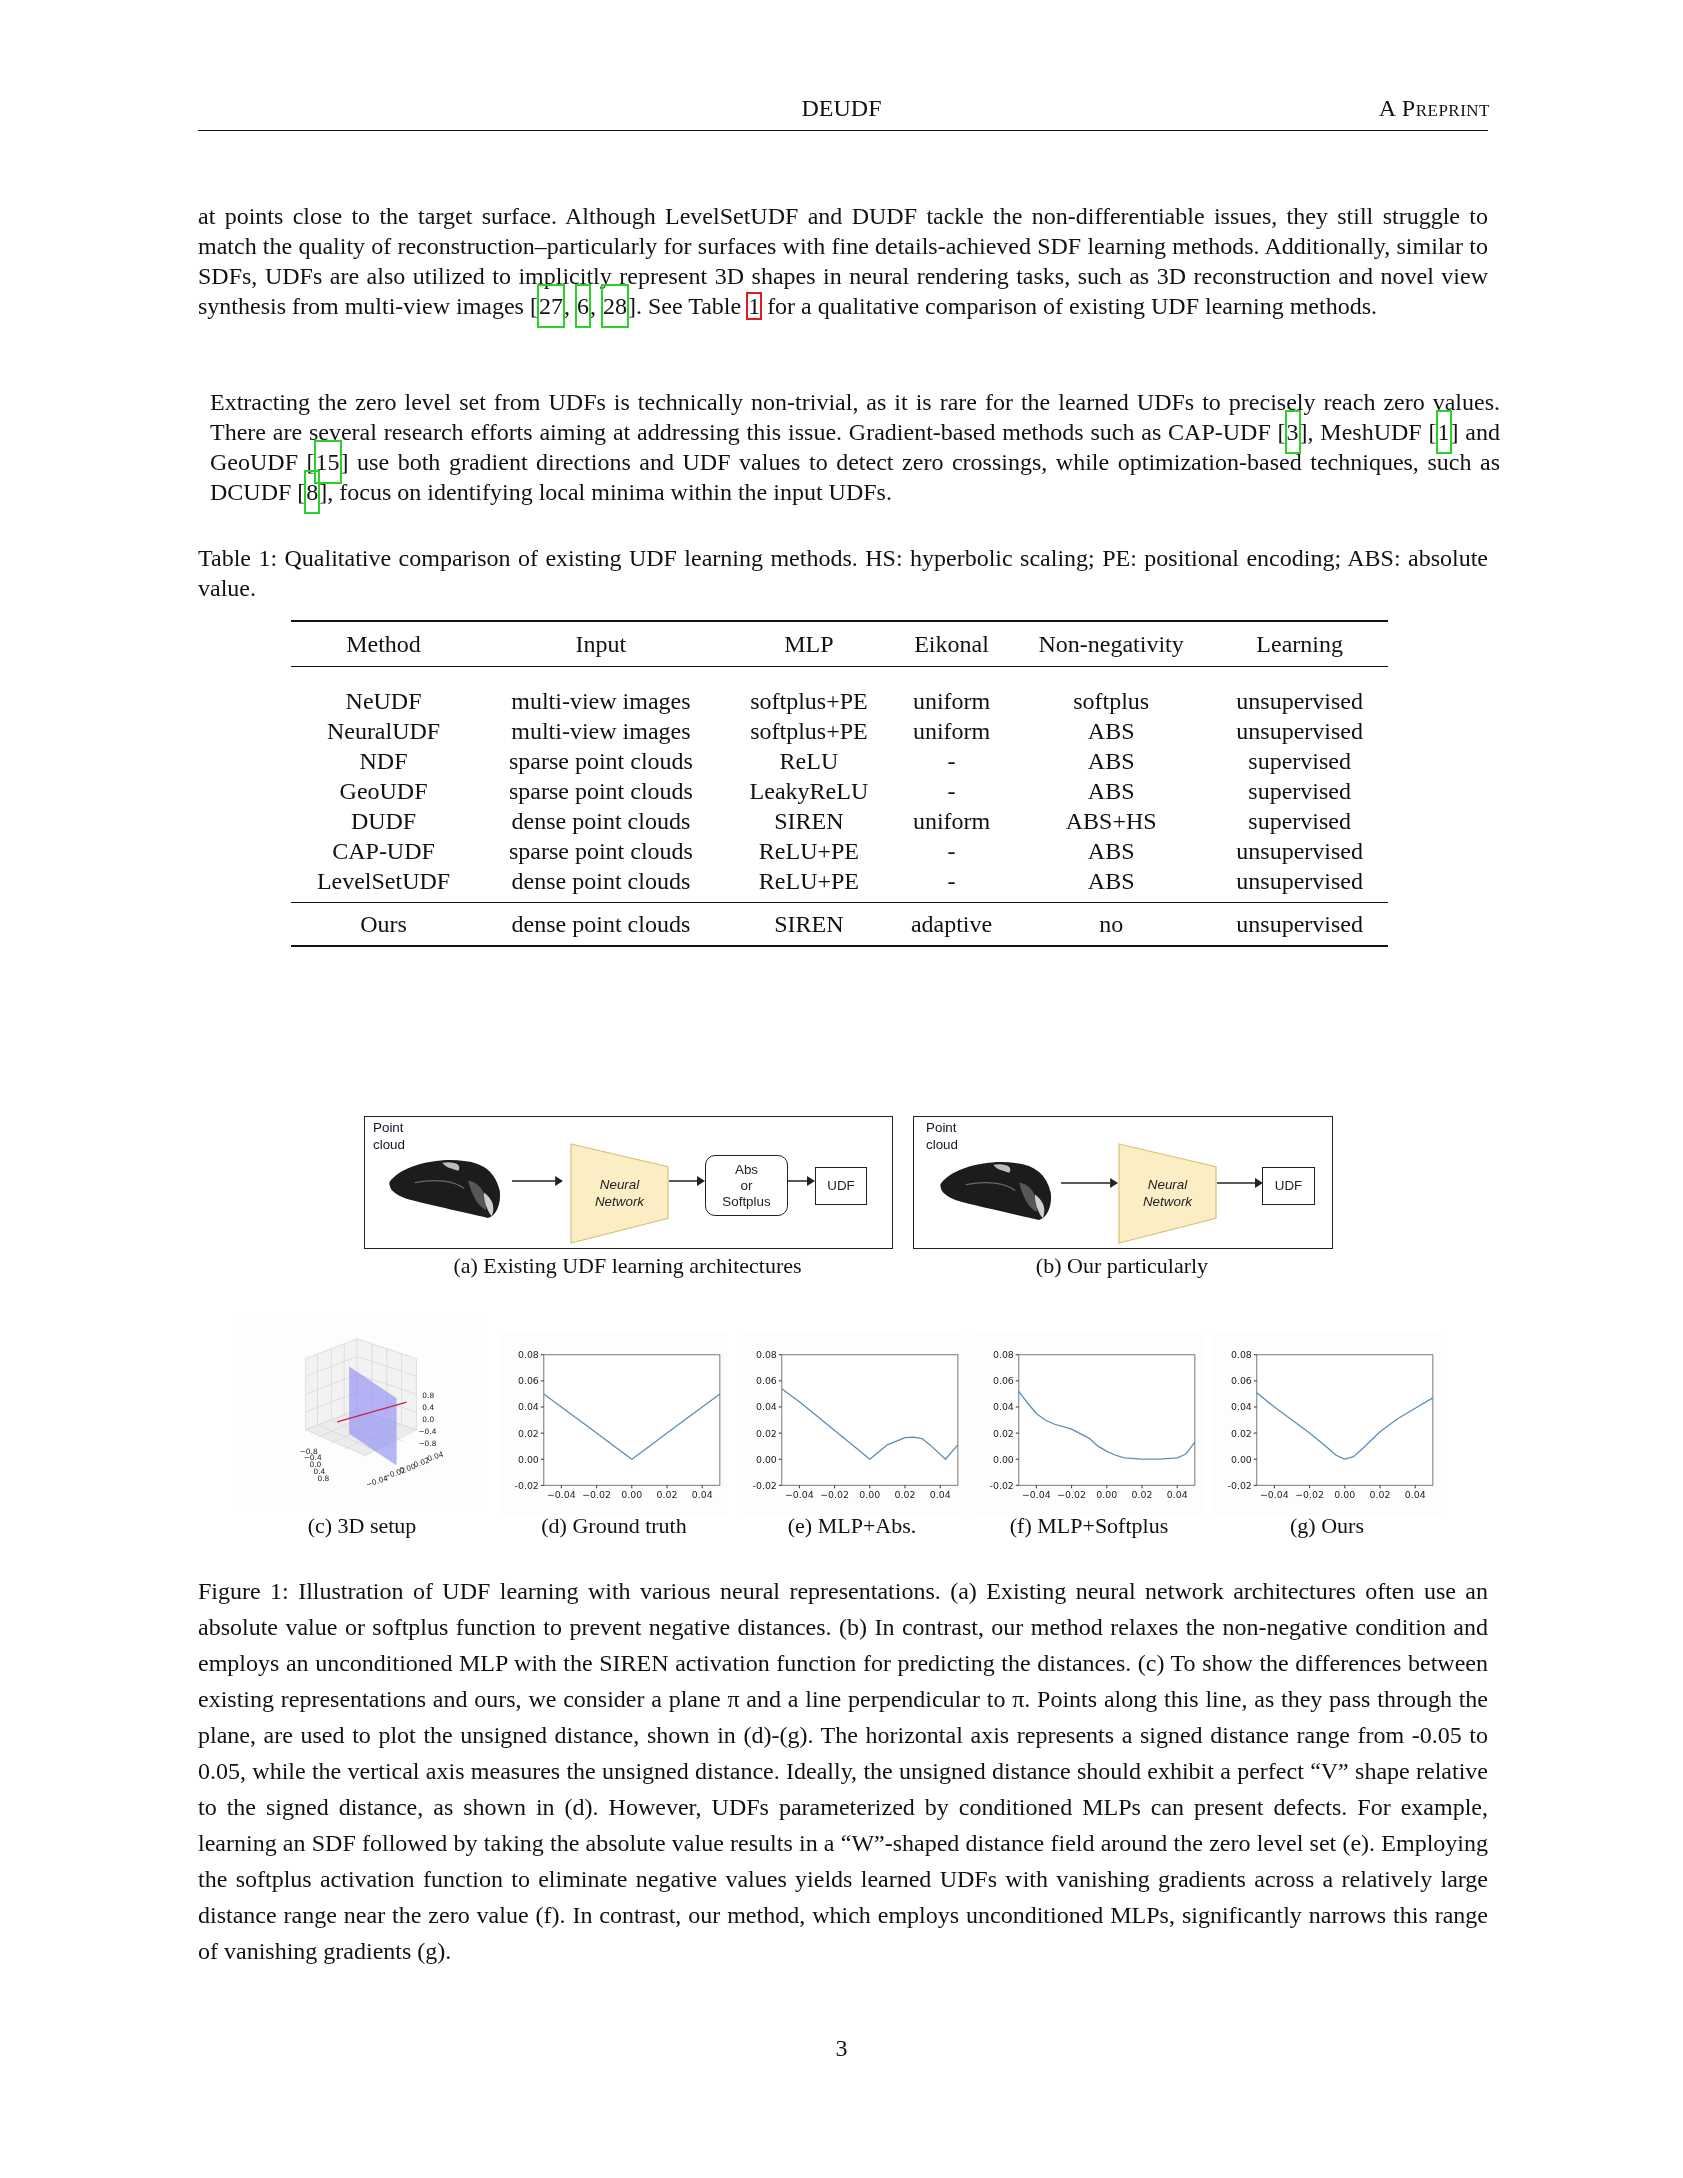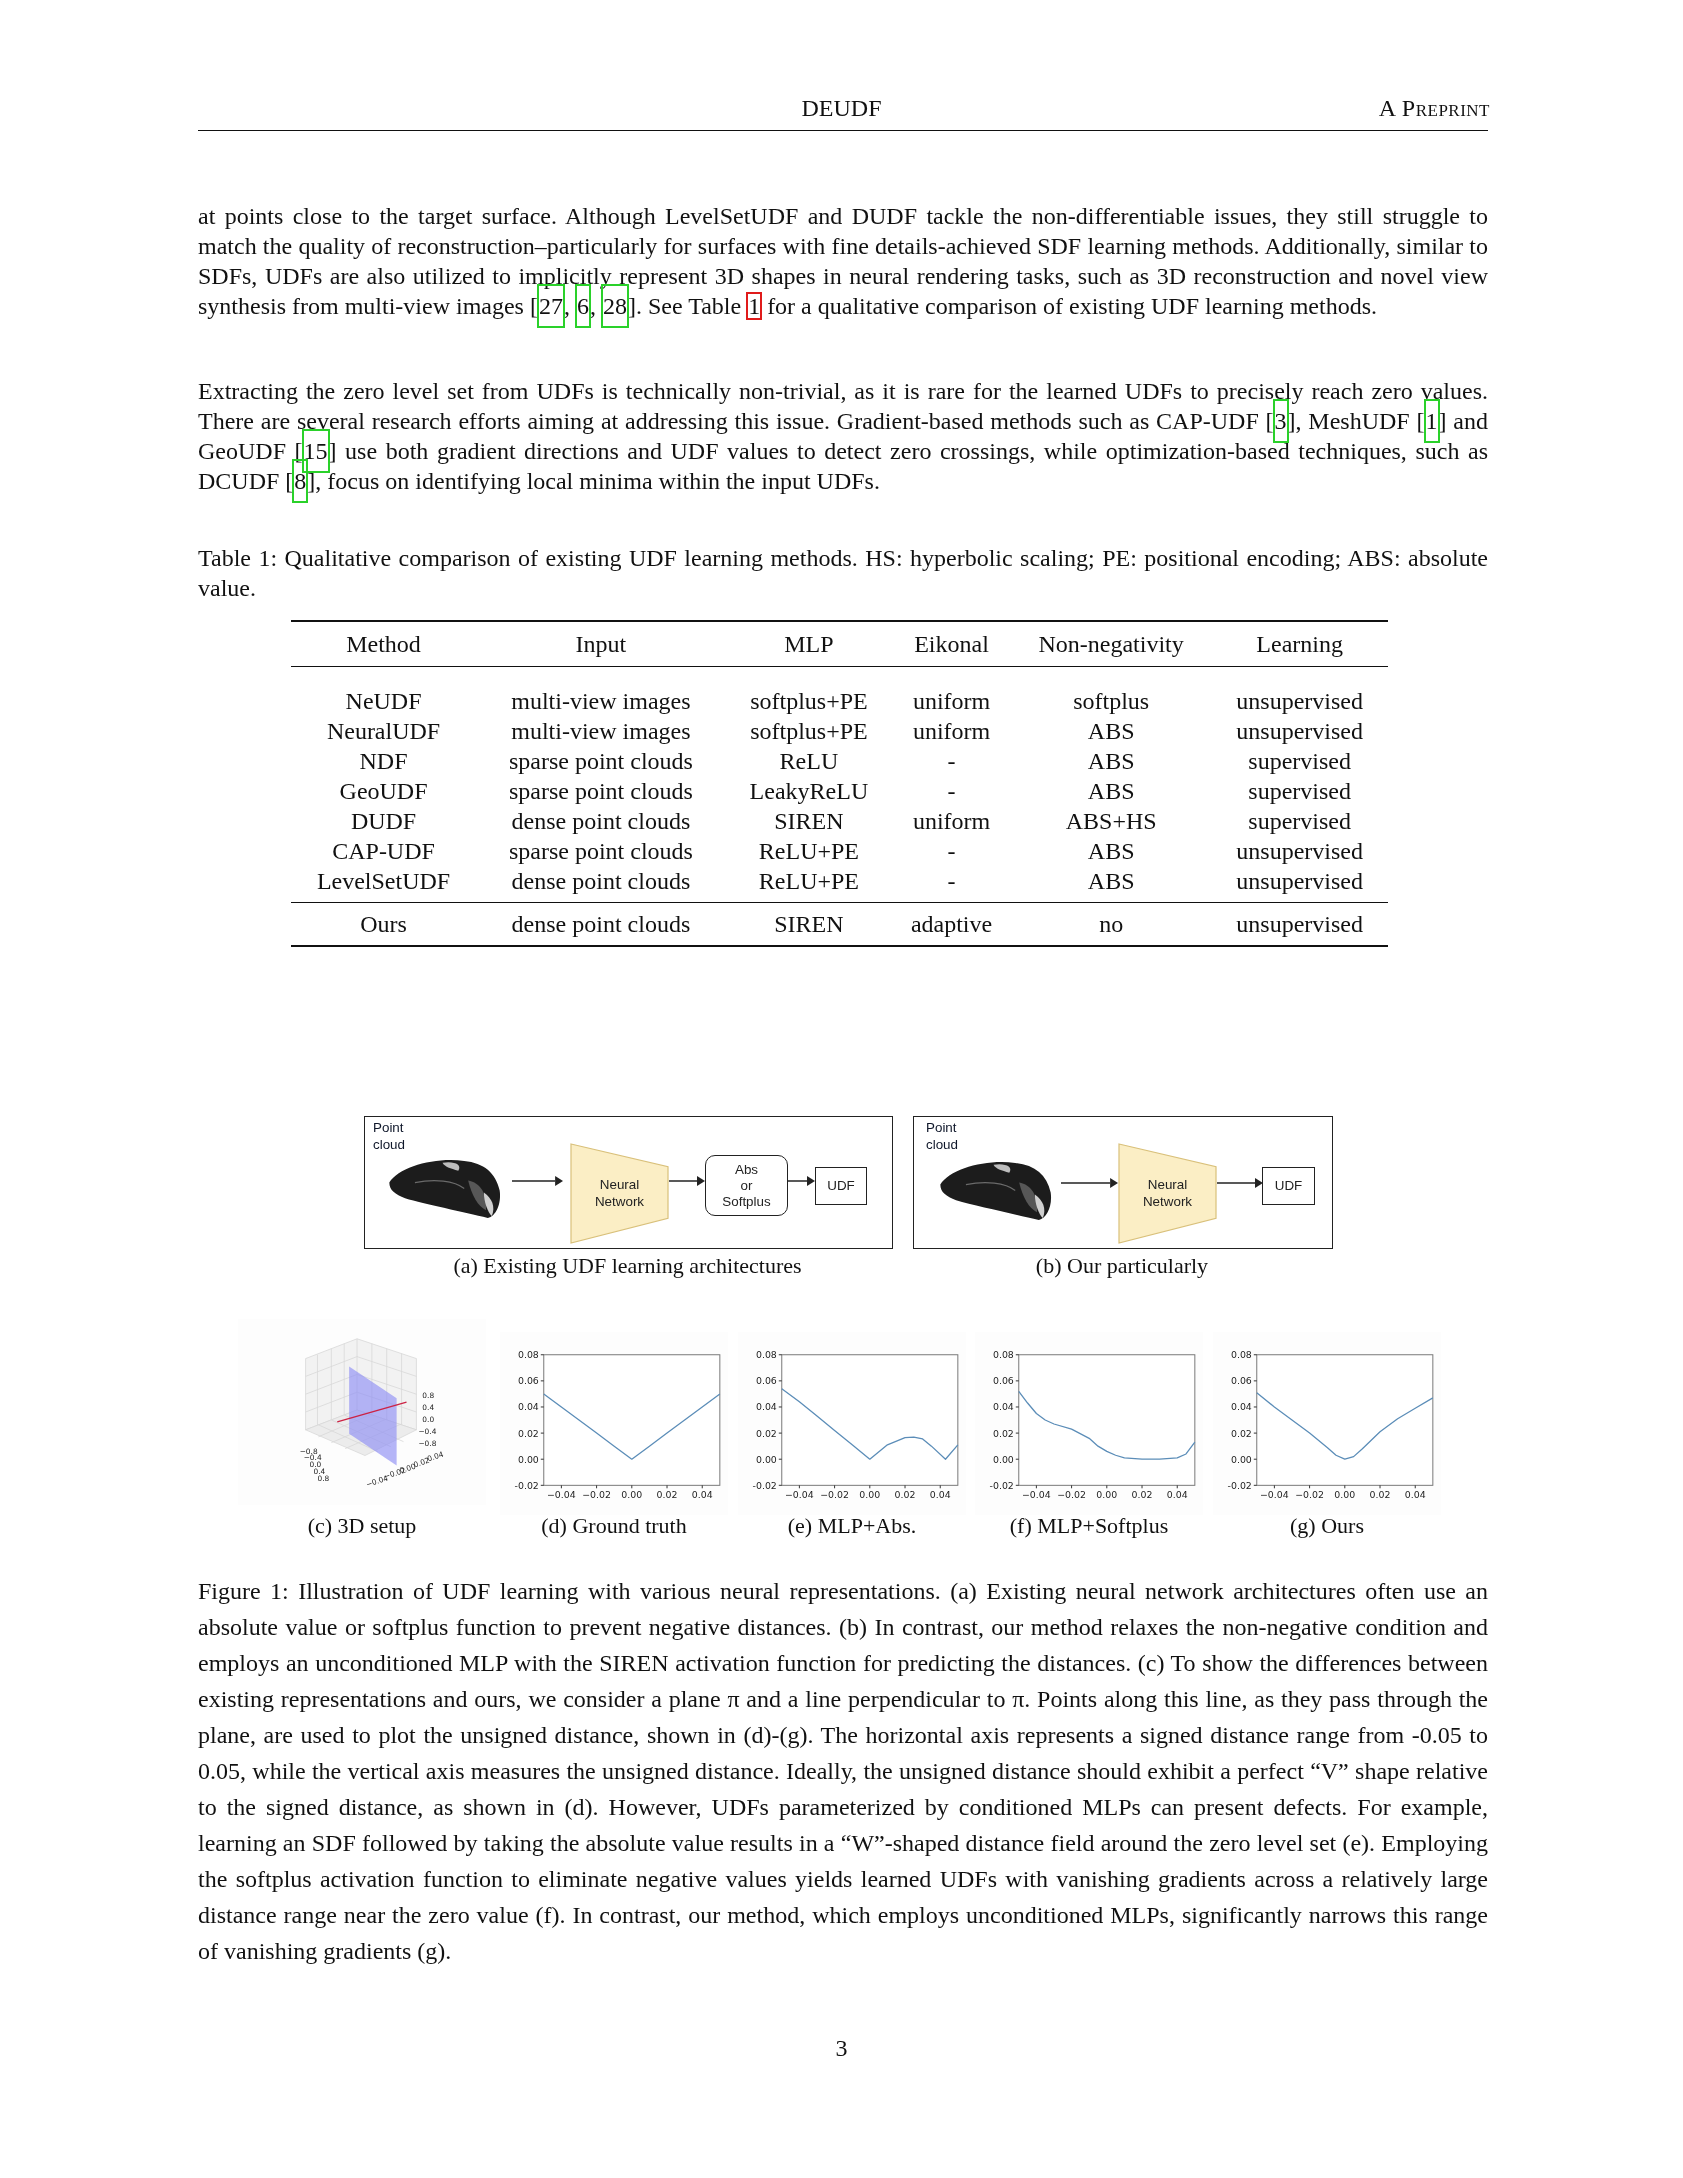--- a/index.html
+++ b/index.html
@@ -7,41 +7,41 @@
   .abs { position: absolute; }
 
   
   #hdr-title { left: 0; width: 1683px; top: 95px; text-align: center; font-size: 24px; }
   #hdr-right { right: 193px; top: 95px; font-size: 24px; font-variant: small-caps; letter-spacing: 0.5px; }
   #hdr-rule { left: 198px; width: 1290px; top: 130px; height: 0; border-top: 1.6px solid #111; }
 
   .para { left: 198px; width: 1290px; font-size: 24px; line-height: 30px; text-align: justify; }
   .para p { margin: 0; }
   #para1 { top: 201px; }
-  #para2 { top: 376px; }
+  #para2 { top: 387px; margin-left: 12px; }
   .cite { outline: 2px solid #2ad12a; outline-offset: -1px; padding: 8px 1px; }
   .ref  { outline: 2px solid #e01b1b; outline-offset: -1px; padding: 0 1px; }
 
   #tab-cap { left: 198px; width: 1290px; top: 543px; font-size: 24px; line-height: 30px; text-align: justify; }
 
   
   #tbl { left: 291px; top: 620px; width: 1097px; border-collapse: collapse; font-size: 24px; }
   #tbl th, #tbl td { text-align: center; padding: 0 6px; font-weight: normal; white-space: nowrap; }
   #tbl thead th { height: 44px; border-top: 2.4px solid #111; border-bottom: 1.6px solid #111; }
   #tbl tbody tr.first td { padding-top: 19px; }
   #tbl tbody td { height: 30px; line-height: 30px; }
   #tbl tbody tr.last td { padding-bottom: 6px; }
   #tbl tfoot td { height: 42px; border-top: 1.4px solid #111; border-bottom: 2.4px solid #111; }
 
   
   .arch { border: 1.6px solid #222; background: #fff; font-family: "Liberation Sans", "DejaVu Sans", sans-serif; }
   #arch-a { left: 364px; top: 1116px; width: 527px; height: 131px; }
   #arch-b { left: 913px; top: 1116px; width: 418px; height: 131px; }
   .pc-label { font-size: 13.4px; line-height: 17px; color: #0f172a; }
-  .nn-label { font-size: 13.4px; line-height: 17px; text-align: center; color: #222; }
+  .nn-label { font-size: 13.4px; line-height: 17px; text-align: center; color: #222; font-style: italic; }
   .box { border: 1.5px solid #222; background: #fff; font-size: 13.4px; line-height: 16px; color: #222; display: flex; align-items: center; justify-content: center; text-align: center; }
   .subcap { font-size: 22px; text-align: center; }
 
   
   .plot-panel { background: #fdfdfd; }
   .ticklbl { font-family: "DejaVu Sans", sans-serif; font-size: 9.5px; fill: #222; }
   #fig-cap { left: 198px; width: 1290px; top: 1573px; font-size: 24px; line-height: 36px; text-align: justify; }
   #page-num { left: 0; width: 1683px; top: 2035px; text-align: center; font-size: 24px; }
 </style>
 </head>

